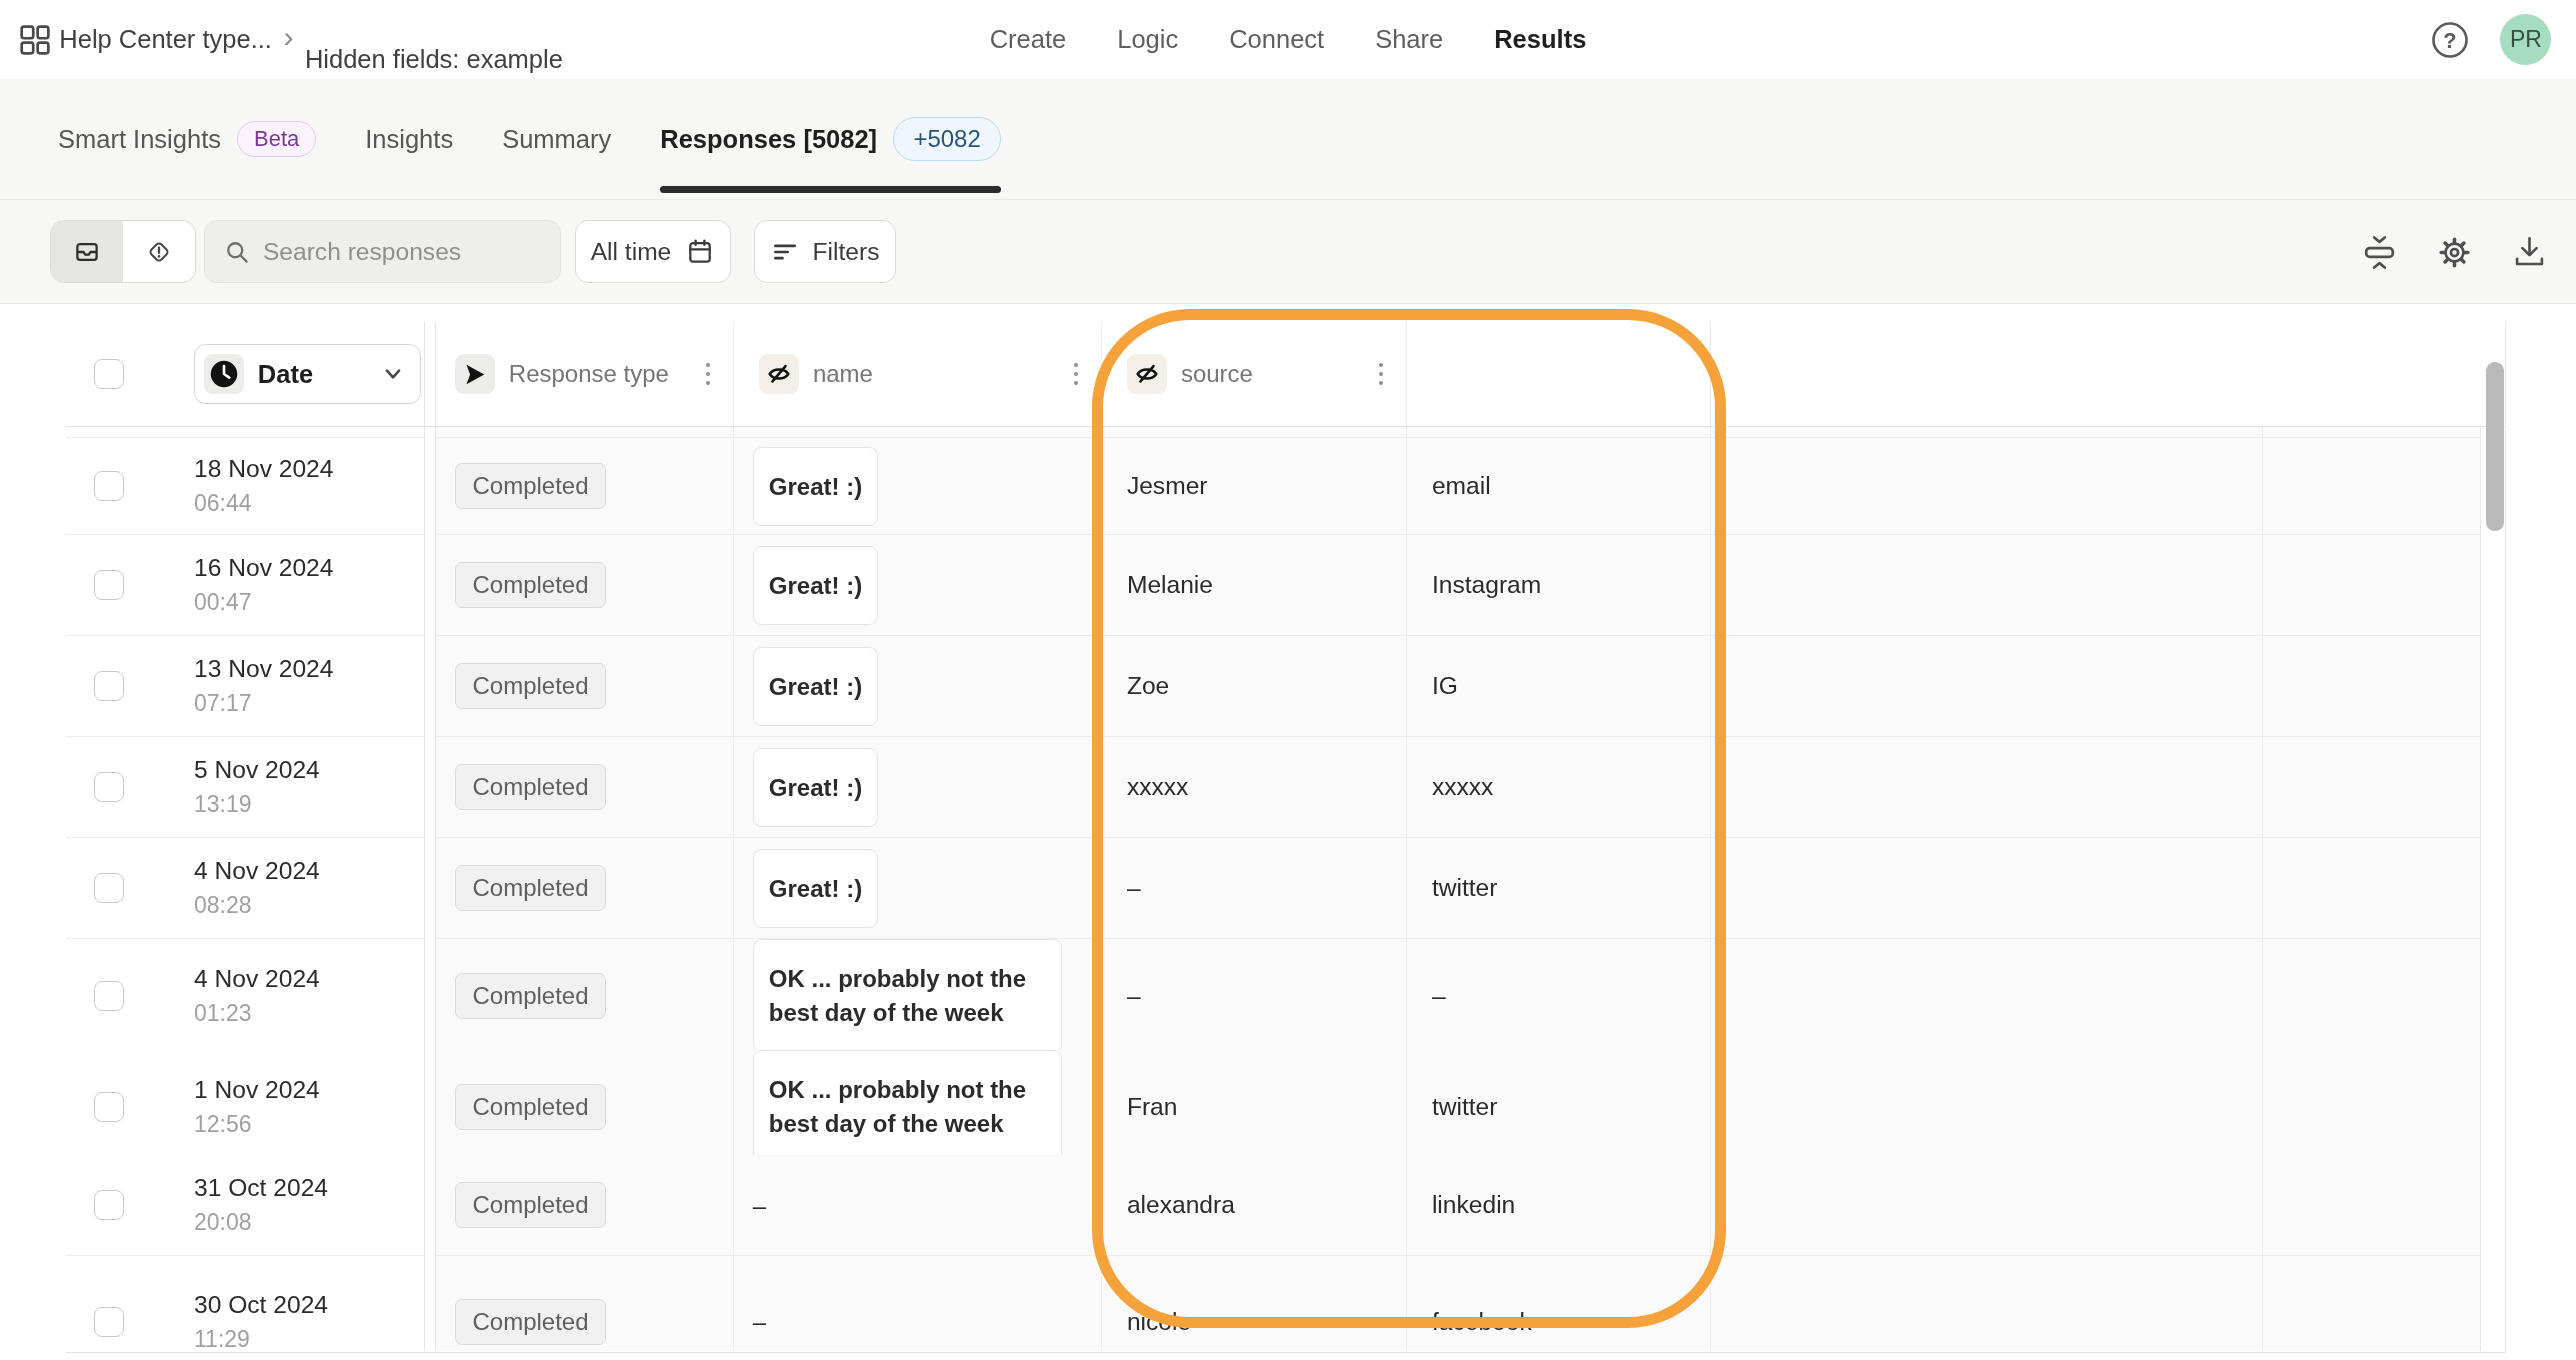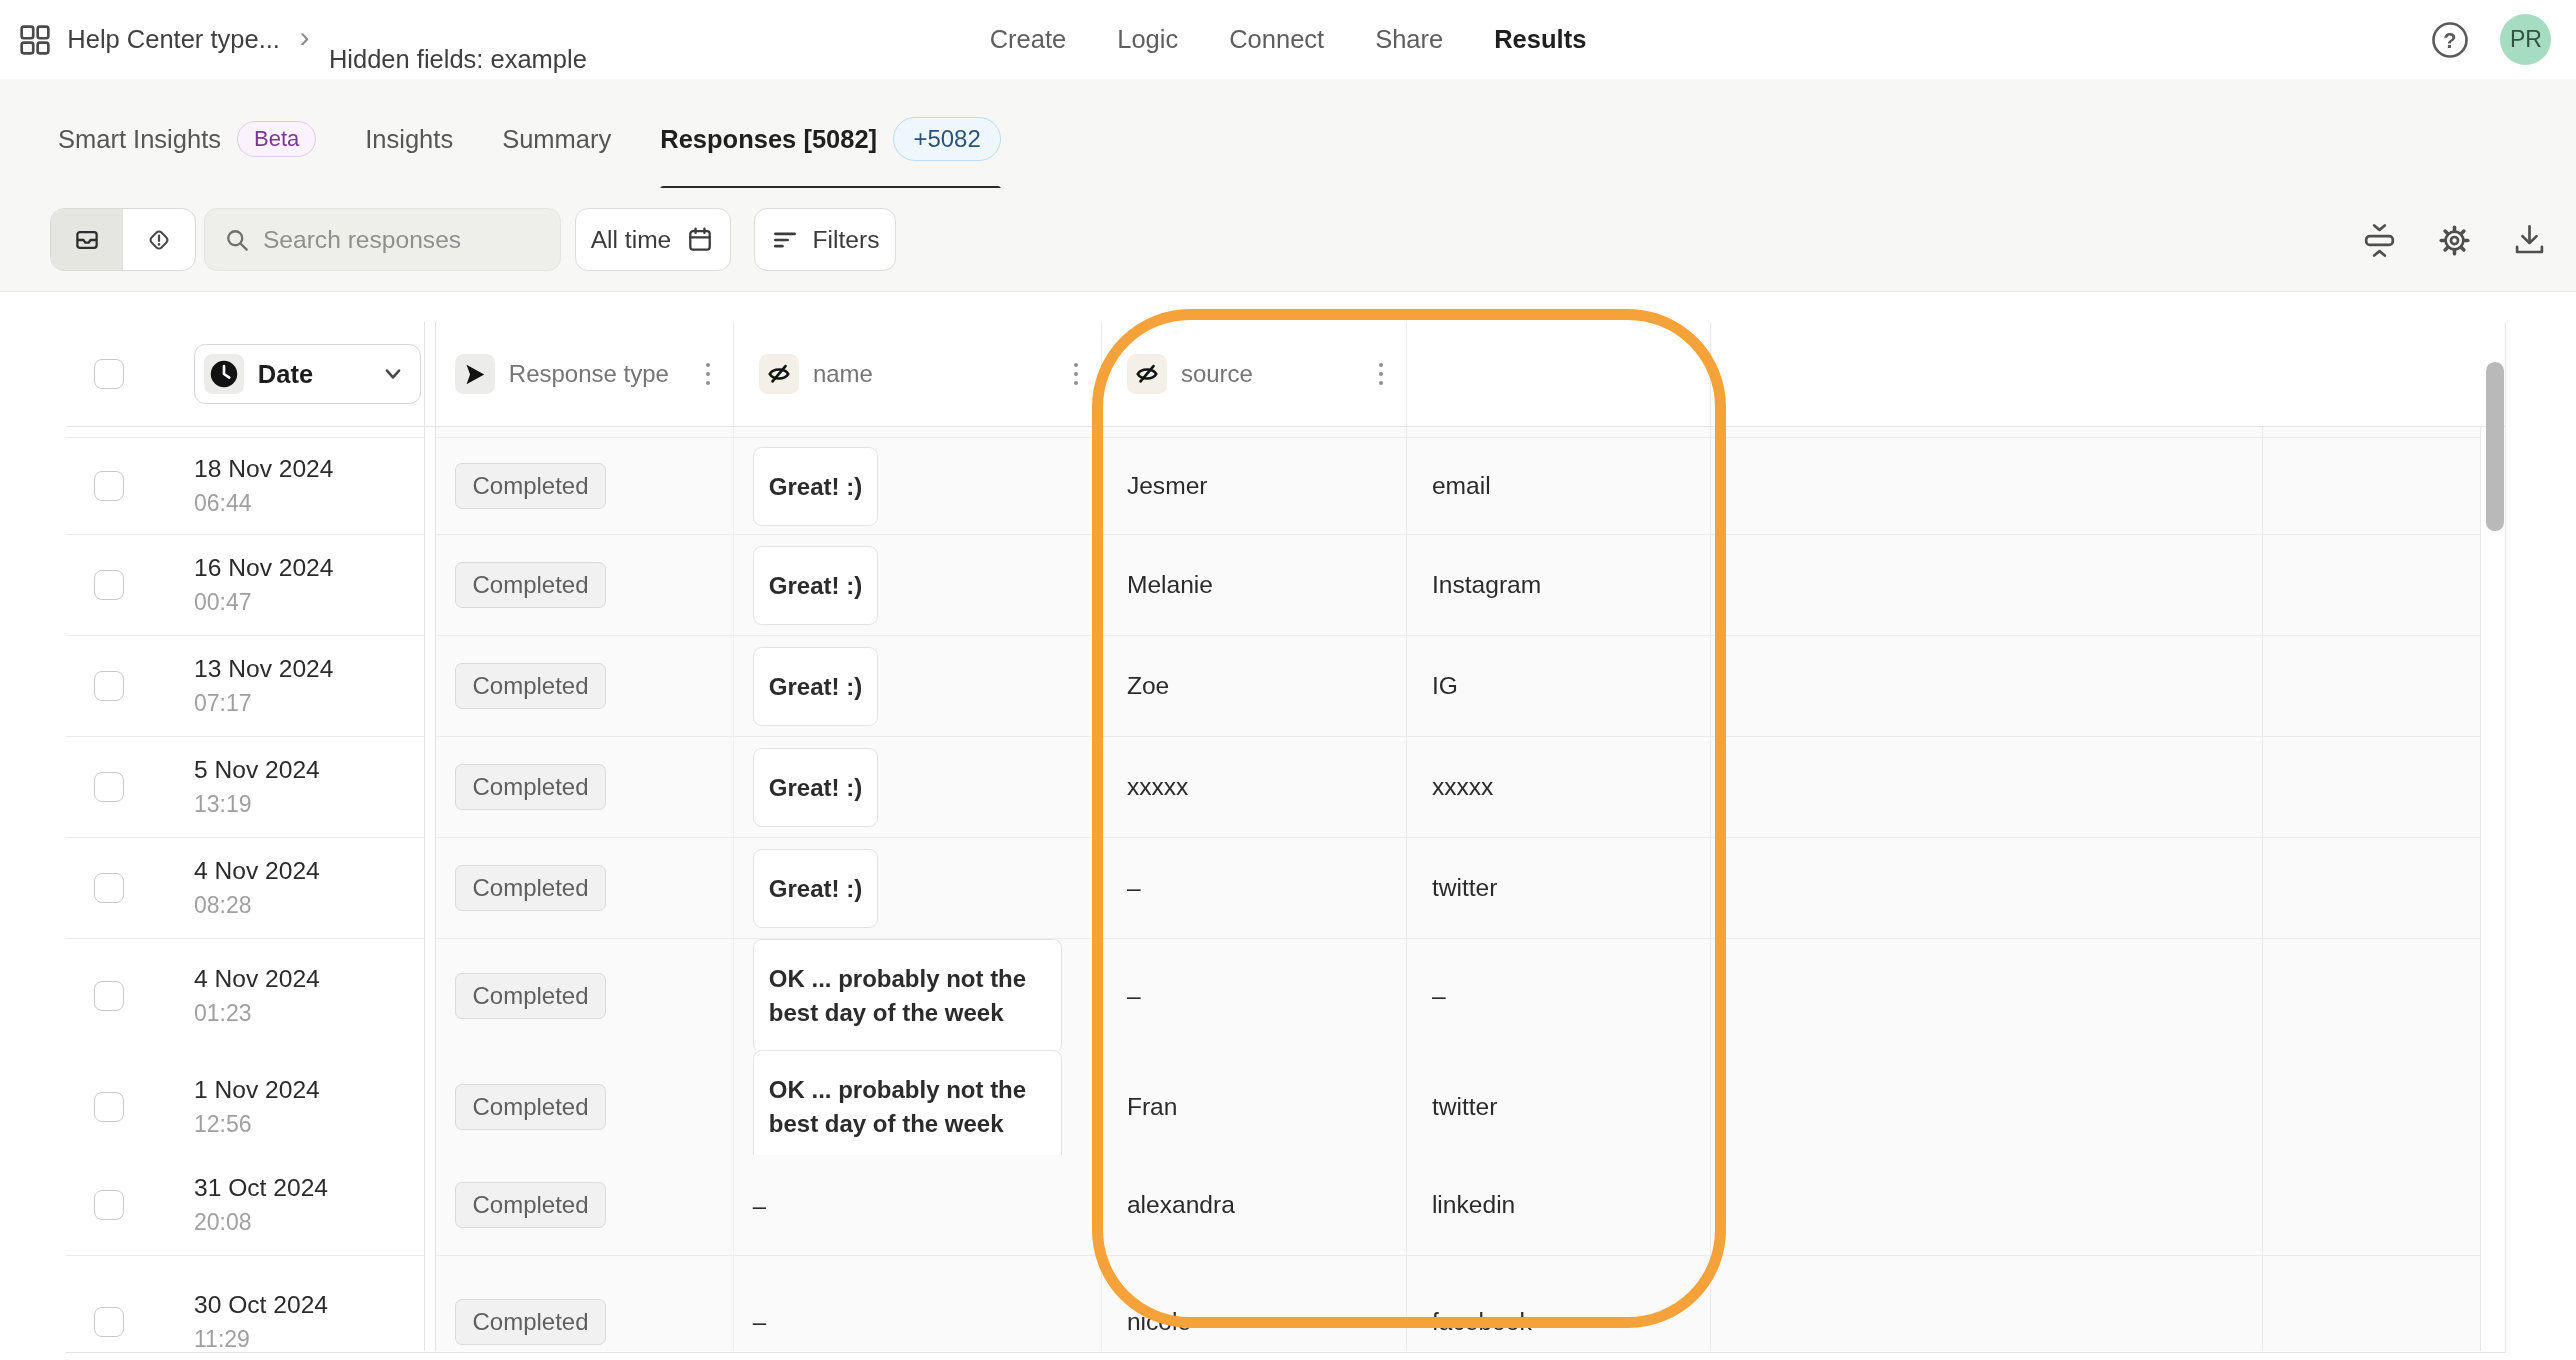--- a/index.html
+++ b/index.html
@@ -3,21 +3,21 @@
 <meta charset="utf-8">
 <style>
   * { margin:0; padding:0; box-sizing:border-box; }
   html,body { background:#fff; }
   body { font-family:"Liberation Sans", sans-serif; color:#2b2b2b; }
   #app { position:relative; width:2576px; height:1360px; overflow:hidden; background:#fff; }
 
   
   .topbar { position:absolute; left:0; top:0; width:2576px; height:79px; background:#fff;
             display:flex; align-items:center; }
-  .breadcrumb { position:absolute; left:19.3px; top:0; height:79px; display:flex; align-items:center; gap:16px;justify-content:flex-end; }
+  .breadcrumb { position:absolute; left:19.3px; top:0; height:79px; display:flex; align-items:center; gap:8px;justify-content:flex-end; }
   .crumb-root { font-size:25.5px; color:#3f3f3f; }
   .crumb-sep { font-size:30px; color:#8a8a8a; margin:0 3.5px 5.3px; }
   .crumb-cur { font-size:25.5px; color:#3f3f3f;margin-top:40px; }
   .topnav { position:absolute; left:0; top:0; width:2576px; height:79px; display:flex; align-items:center; justify-content:center; gap:51px; }
   .topnav .nav-item { font-size:25.5px; color:#5e5e5e; cursor:pointer; }
   .topnav .nav-item.active { color:#1f1f1f; font-weight:bold; }
   .topbar-right { position:absolute; right:24.6px; top:0; height:79px; display:flex; align-items:center; gap:30px; }
   .help-btn { width:40px; height:40px; display:flex; align-items:center; justify-content:center; }
   .avatar { width:51px; height:51px; border-radius:50%; background:var(--avatar-green);
             display:flex; align-items:center; justify-content:center; font-size:23px; color:#32523f; }
@@ -27,21 +27,21 @@
              border-bottom:1.8px solid #e7e7e5; display:flex; align-items:center; padding-left:58px; gap:49px; }
   .tab { position:relative; height:121px; display:flex; align-items:center; gap:16px; font-size:25.5px; color:#565656; cursor:pointer; }
   .tab.active { color:#1f1f1f; font-weight:bold; }
   .tab.active::after { content:""; position:absolute; left:0; right:0; bottom:7px; height:6.2px; border-radius:3.5px; background:#2b2b2b; }
   .badge-beta { font-size:22px; font-weight:normal; color:var(--beta-purple); background:#faf3fd;
                 border:1.8px solid #e3c9ef; border-radius:878px; padding:4.4px 16px; }
   .pill-new { font-size:24px; font-weight:normal; color:var(--pill-blue); background:#eff7fd;
               border:1.8px solid #bcdcf3; border-radius:878px; padding:7px 19.3px; }
 
   
-  .toolbar { position:absolute; left:0; top:188px; width:2576px; height:104px; background:#f7f7f5;
+  .toolbar { position:absolute; left:0; top:200px; width:2576px; height:104px; background:#f7f7f5;
              border-bottom:1.8px solid #e7e7e5; }
   .seg { position:absolute; left:50px; top:20px; width:146px; height:63px; border:1.8px solid #d9d9d7;
          border-radius:14px; background:#fff; display:flex; overflow:hidden; }
   .seg-btn { width:50%; display:flex; align-items:center; justify-content:center; cursor:pointer; }
   .seg-btn.selected { background:#e5e5e2; }
   .searchbox { position:absolute; left:204px; top:20px; width:357px; height:63px; background:#eeeeeb;
                border:1.8px solid #e3e3e0; border-radius:13px; display:flex; align-items:center; padding:0 17.6px; gap:12.3px; }
   .searchbox input { border:none; outline:none; background:transparent; font-family:inherit;
                      font-size:24.6px; color:#3f3f3f; width:264px; }
   .searchbox input::placeholder { color:#8f8f8f; }

